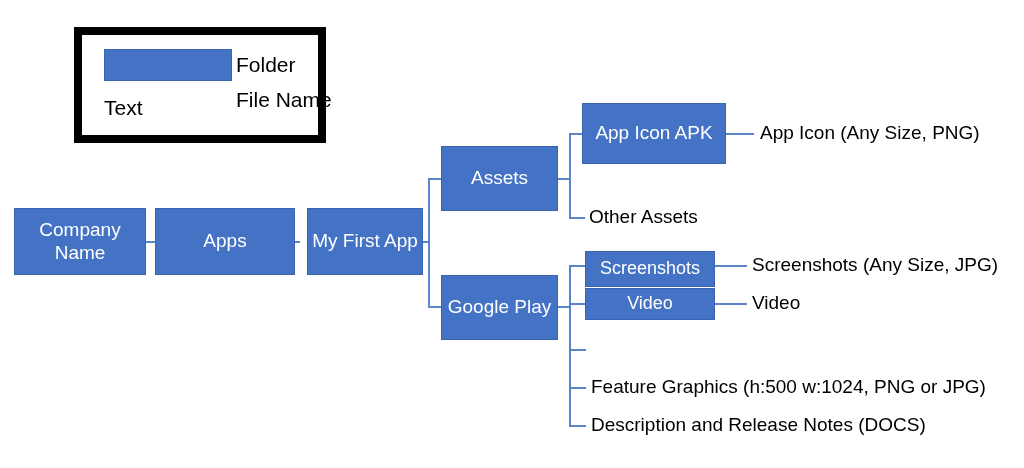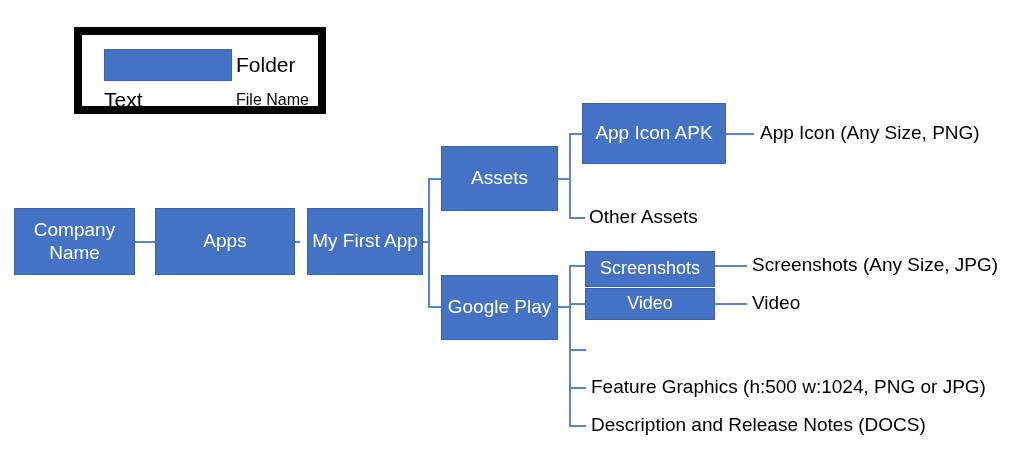--- a/index.html
+++ b/index.html
@@ -17,21 +17,21 @@
     background: #ffffff;
     overflow: hidden;
   }
 
   
   .legend {
     position: absolute;
     left: 74px;
     top: 27px;
     width: 252px;
-    height: 87px;
+    height: 116px;
     box-sizing: border-box;
     border: 8px solid #000000;
     background: #14b8a6;
   }
   .legend-inner {
     position: relative;
     width: 100%;
     height: 100%;
     background: #ffffff;
   }
@@ -50,31 +50,31 @@
     left: 154px;
     top: 14px;
     font-size: 21px;
     color: #000000;
     line-height: 32px;
     white-space: nowrap;
   }
   .legend-label-text {
     position: absolute;
     left: 22px;
-    top: 50px;
+    top: 58px;
     font-size: 21px;
     color: #000000;
     line-height: 30px;
     white-space: nowrap;
   }
   .legend-label-filename {
     position: absolute;
     left: 154px;
     top: 50px;
-    font-size: 16px;
+    font-size: 21px;
     color: #000000;
     line-height: 30px;
     white-space: nowrap;
   }
 
   
   .node {
     position: absolute;
     box-sizing: border-box;
     background: #4472C4;
@@ -145,21 +145,21 @@
   <div class="ln v" style="left:569px; top:265px; height:161px;"></div>
   <div class="ln h" style="left:569px; top:265px; width:17px;"></div>
   <div class="ln h" style="left:569px; top:303px; width:17px;"></div>
   <div class="ln h" style="left:569px; top:349px; width:17px;"></div>
   <div class="ln h" style="left:569px; top:387px; width:17px;"></div>
   <div class="ln h" style="left:569px; top:425px; width:17px;"></div>
 
   <div class="ln h" style="left:714px; top:265px; width:33px;"></div>
   <div class="ln h" style="left:714px; top:303px; width:33px;"></div>
 
-  <div class="node" style="left:14px; top:208px; width:121px; height:67px;">Company Name</div>
+  <div class="node" style="left:14px; top:208px; width:132px; height:67px;">Company Name</div>
 
   <div class="node" style="left:155px; top:208px; width:140px; height:67px;">Apps</div>
 
   <div class="node" style="left:299px; top:208px; width:116px; height:67px;margin-left:8px;">My First App</div>
 
   <div class="node" style="left:441px; top:146px; width:117px; height:65px;">Assets</div>
 
   <div class="node" style="left:441px; top:275px; width:117px; height:65px;">Google Play</div>
 
   <div class="node" style="left:582px; top:103px; width:144px; height:61px;">App Icon APK</div>

